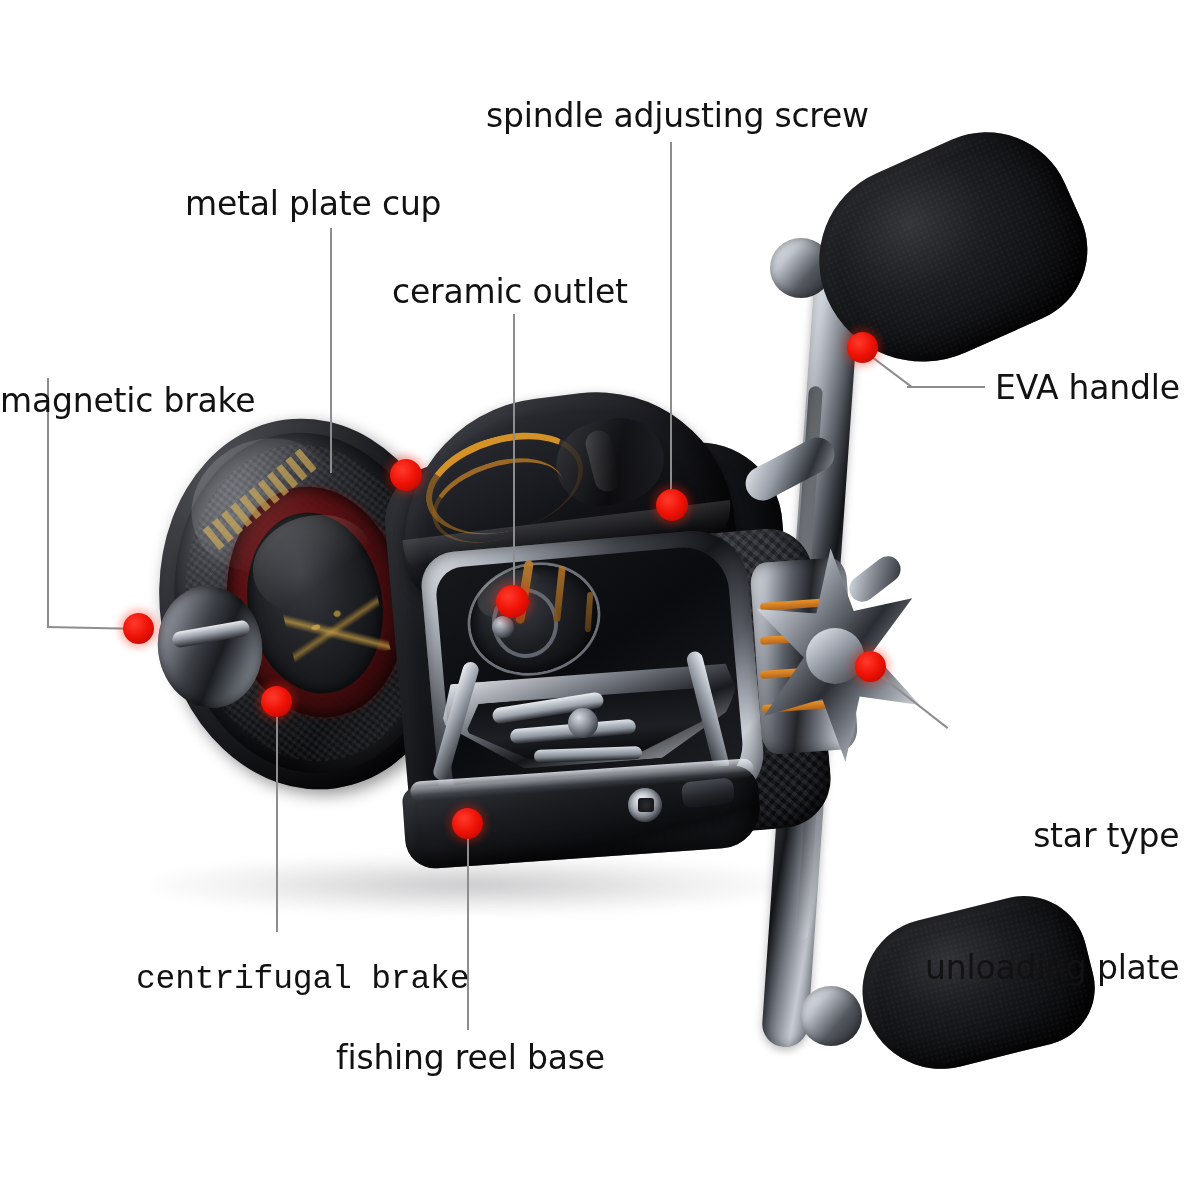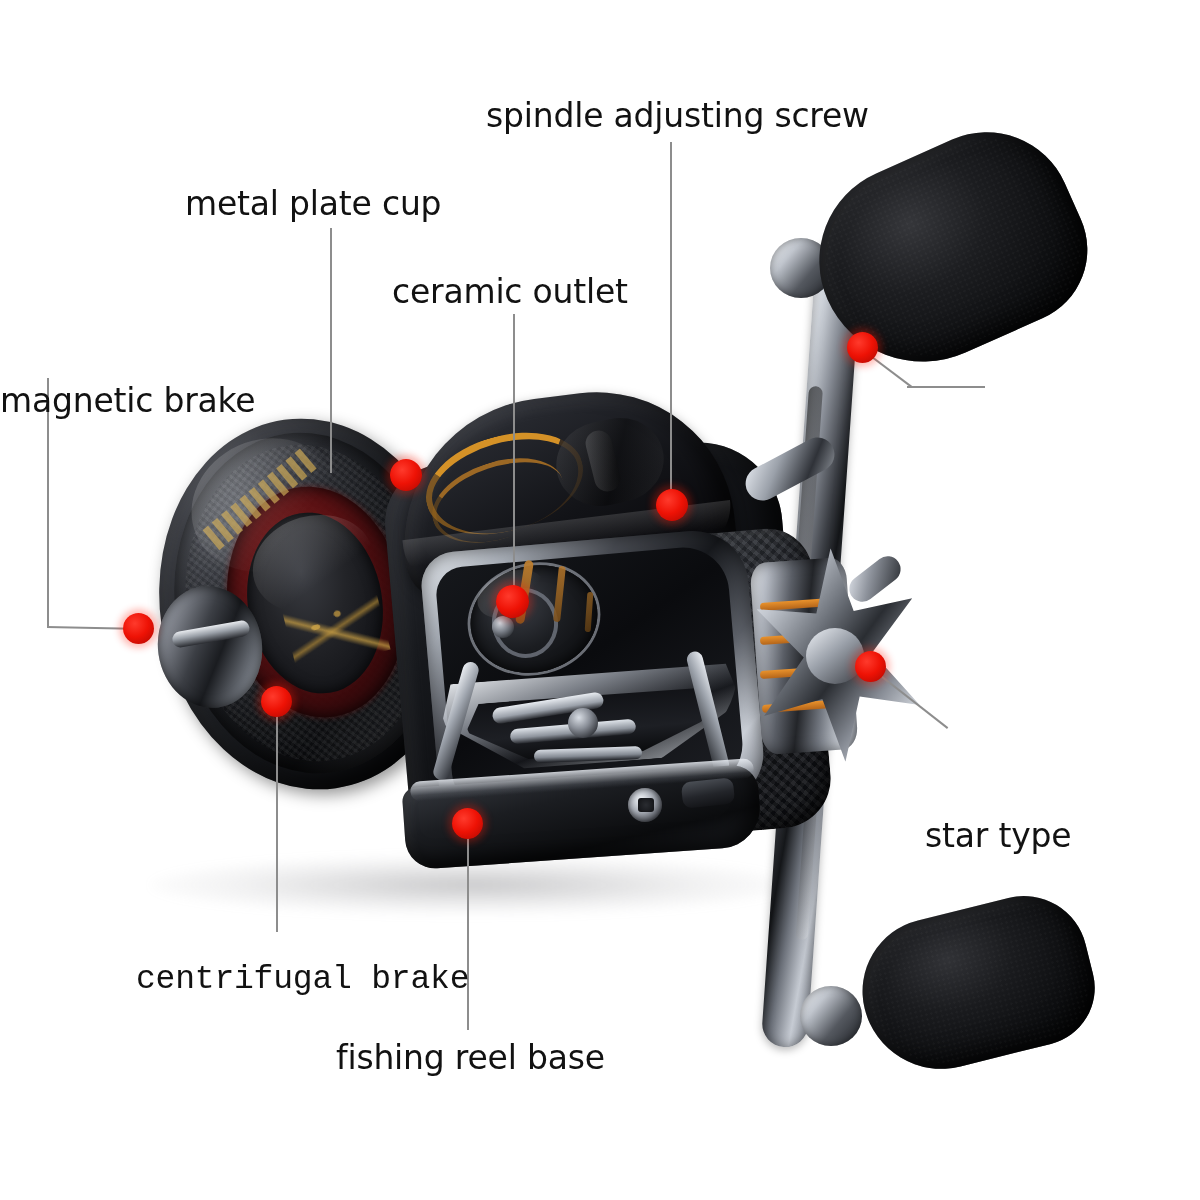--- a/index.html
+++ b/index.html
@@ -369,22 +369,24 @@
   <div class="dot" style="left:452px;top:808px;width:31px;height:31px;"></div>
 
   <div class="label" style="left:486px;top:96px;">spindle adjusting screw</div>
 
   <div class="label" style="left:185px;top:184px;">metal plate cup</div>
 
   <div class="label" style="left:392px;top:272px;">ceramic outlet</div>
 
   <div class="label" style="left:0;top:336px;margin-top:45px;">magnetic brake</div>
 
+  <div class="label" style="left:995px;top:368px;">EVA handle</div>
 
   <div class="label two" style="left:925px;top:726px;">
     <div>star type</div>
+    <div>unloading plate</div>
   </div>
 
   <div class="label" style="left:136px;top:960px;font-family:Liberation Mono, monospace;">centrifugal brake</div>
 
   <div class="label" style="left:336px;top:1038px;">fishing reel base</div>
 
 </div>
 
 </body></html>

